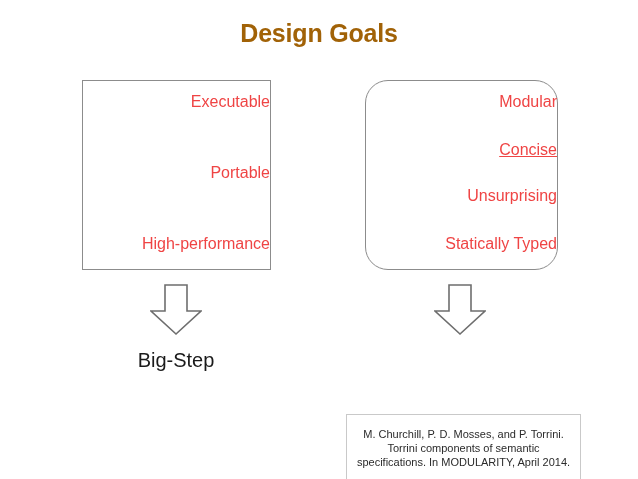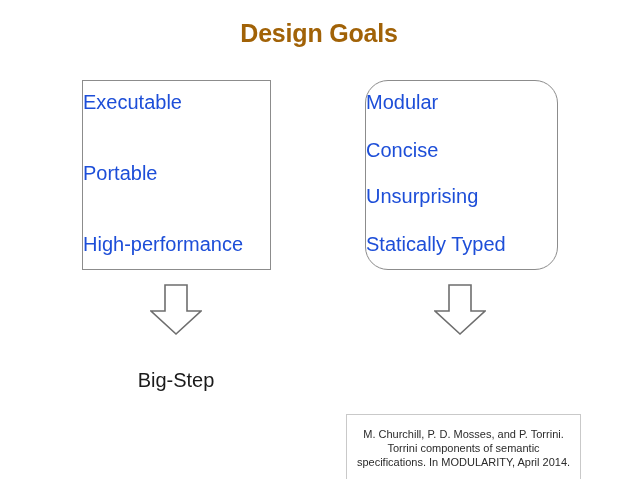--- a/index.html
+++ b/index.html
@@ -46,24 +46,24 @@
   #box-right {
     left: 365px;
     top: 80px;
     width: 193px;
     height: 190px;
     border-radius: 23px;
   }
   .goal-item {
     position: absolute;
     width: 100%;
-    text-align: left;
-    font-size: 20px;
+    text-align: right;
+    font-size: 16px;
     line-height: 20px;
-    color: #1d4ed8;
+    color: #ef4444;
     white-space: nowrap;
   }
   .arrow-wrap {
     position: absolute;
     width: 52px;
     height: 52px;
   }
   #arrow-left {
     left: 150px;
     top: 284px;
@@ -80,21 +80,21 @@
   .flow-label {
     position: absolute;
     text-align: center;
     font-size: 20px;
     line-height: 22px;
     color: #1a1a1a;
     white-space: nowrap;
   }
   #label-left {
     left: 96px;
-    top: 369px;
+    top: 349px;
     width: 160px;
   }
   #label-right {
     left: 380px;
     top: 349px;
     width: 160px;
   }
   .citation-box {
     position: absolute;
     left: 346px;
@@ -126,21 +126,21 @@
   <div class="slide-title">Design Goals</div>
 
   <div class="goal-box" id="box-left">
     <div class="goal-item" style="top:11px;">Executable</div>
     <div class="goal-item" style="top:153px;">High-performance</div>
     <div class="goal-item" style="top:82px;">Portable</div>
   </div>
 
   <div class="goal-box" id="box-right">
     <div class="goal-item" style="top:11px;">Modular</div>
-    <div class="goal-item" style="top:59px;">Concise</div>
+    <div class="goal-item" style="top:59px;text-decoration:underline;">Concise</div>
     <div class="goal-item" style="top:105px;">Unsurprising</div>
     <div class="goal-item" style="top:153px;">Statically Typed</div>
   </div>
 
   <div class="arrow-wrap" id="arrow-left">
     <svg viewBox="0 0 52 52" xmlns="http://www.w3.org/2000/svg">
       <polygon points="15,1 37,1 37,27 51,27 26,50 1,27 15,27" fill="#ffffff" stroke="#6e6e6e" stroke-width="1.6" stroke-linejoin="miter"></polygon>
     </svg>
   </div>
 

